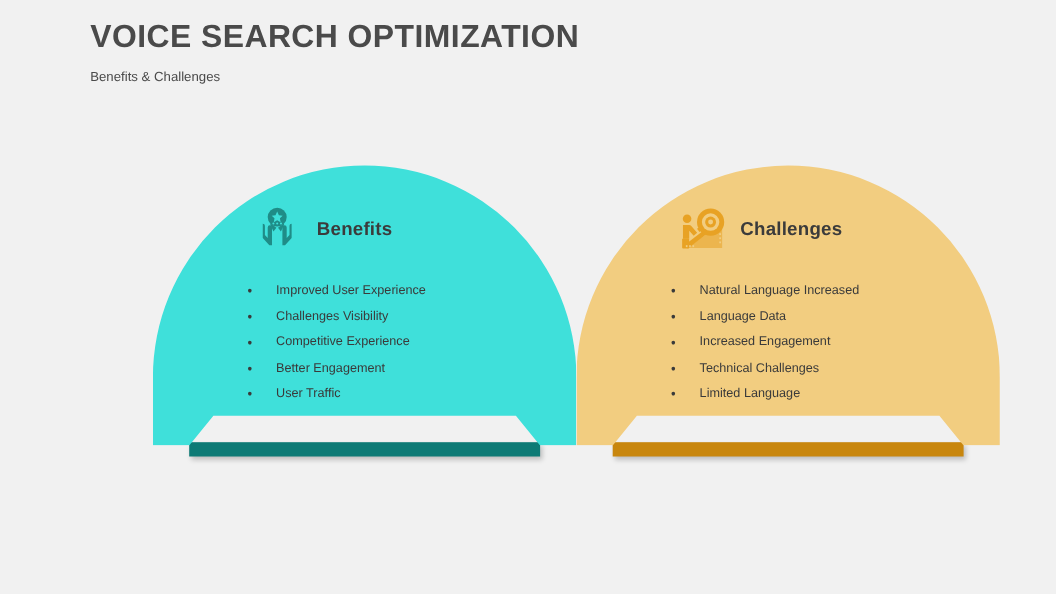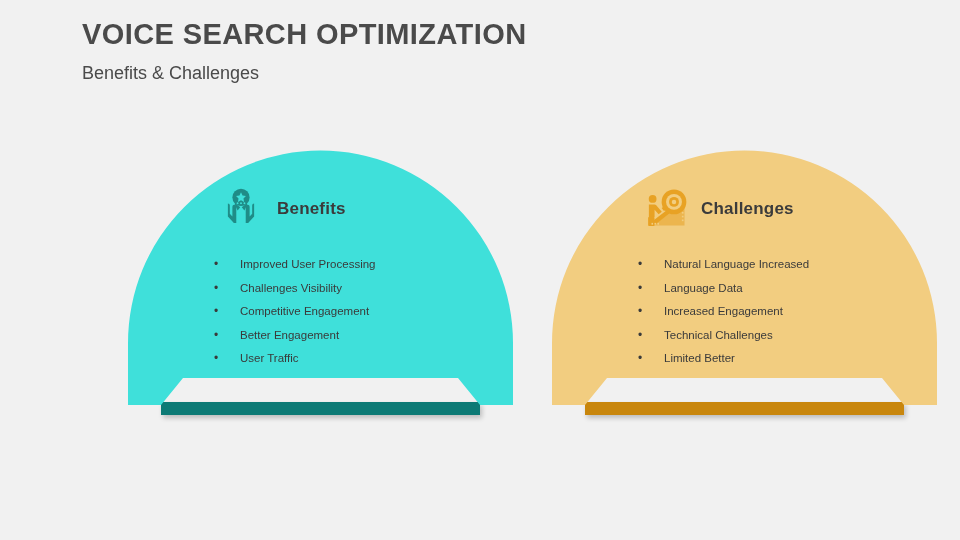--- a/index.html
+++ b/index.html
@@ -25,31 +25,31 @@
     font-size:29px;
     font-weight:bold;
     letter-spacing:0.4px;
     color:#4a4a4a;
     line-height:1.15;
     white-space:nowrap;
   }
 
   .slide-subtitle {
     margin-top:12px;
-    font-size:18px;
+    font-size:12px;
     font-weight:normal;
     color:#4a4a4a;
     line-height:1.2;
     white-space:nowrap;
   }
 
   
   .panel { position:absolute; top:133px; width:385px; height:282px; }
-  .panel-left  { left:84px; }
-  .panel-right { left:508px; }
+  .panel-left  { left:95px; }
+  .panel-right { left:480px; }
 
   
   .panel-base {
     position:absolute;
     left:33px;
     bottom:0;
     width:319px;
     height:13px;
     box-shadow:2px 3px 5px rgba(0,0,0,0.22);
   }
@@ -161,29 +161,29 @@
             <circle cx="36.6" cy="24.3" r="1.25"></circle>
           </g>
         </svg>
 
         <div class="panel-heading" style="color: rgb(59, 59, 59);">Benefits</div>
       </div>
 
       <ul class="bullet-list" style="color: rgb(58, 58, 58);">
         <li class="bullet-item">
           <span class="bullet-dot">•</span>
-          <span class="bullet-text">Improved User Processing</span>
+          <span class="bullet-text">Improved User Experience</span>
         </li>
         <li class="bullet-item">
           <span class="bullet-dot">•</span>
           <span class="bullet-text">Challenges Visibility</span>
         </li>
         <li class="bullet-item">
           <span class="bullet-dot">•</span>
-          <span class="bullet-text">Competitive Engagement</span>
+          <span class="bullet-text">Competitive Experience</span>
         </li>
         <li class="bullet-item">
           <span class="bullet-dot">•</span>
           <span class="bullet-text">Better Engagement</span>
         </li>
         <li class="bullet-item">
           <span class="bullet-dot">•</span>
           <span class="bullet-text">User Traffic</span>
         </li>
       </ul>
@@ -247,20 +247,20 @@
         <li class="bullet-item">
           <span class="bullet-dot">•</span>
           <span class="bullet-text">Increased Engagement</span>
         </li>
         <li class="bullet-item">
           <span class="bullet-dot">•</span>
           <span class="bullet-text">Technical Challenges</span>
         </li>
         <li class="bullet-item">
           <span class="bullet-dot">•</span>
-          <span class="bullet-text">Limited Better</span>
+          <span class="bullet-text">Limited Language</span>
         </li>
       </ul>
 
     </div>
   </div>
 
 </div>
 
 </body></html>

